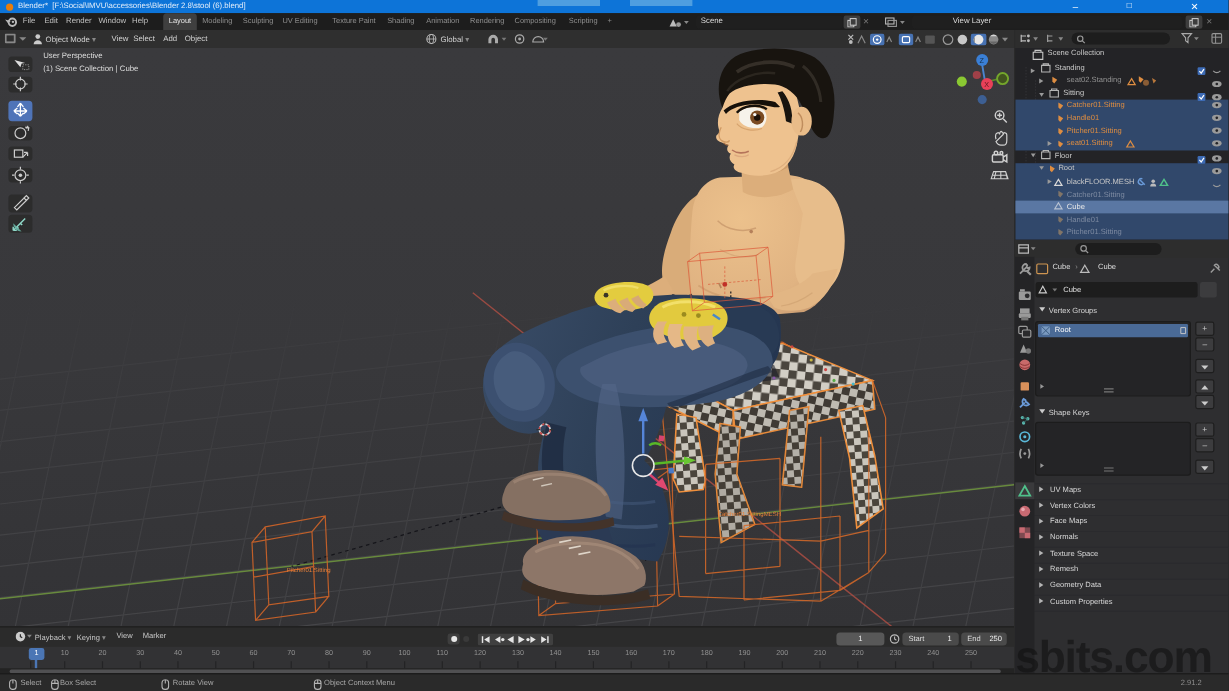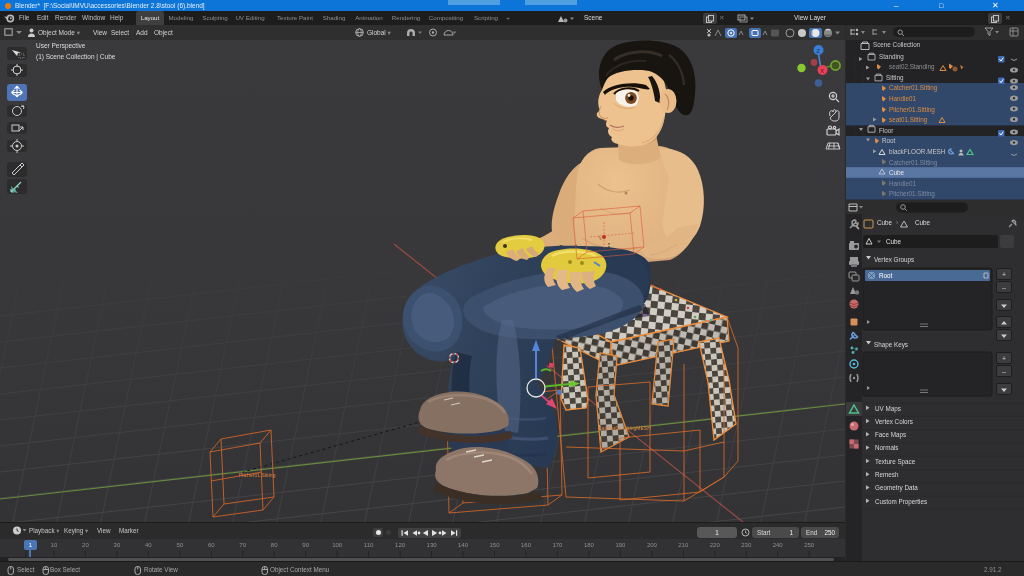--- a/index.html
+++ b/index.html
@@ -729,13 +729,14 @@
         <rect x="255" y="0.5" width="5.5" height="8" rx="2.5"></rect>
           <path d="M257.75 0.5 v3 M255 3.5 h5.5"></path>
       </g>
     </svg>
     <span class="st" style="left:17px;">Select</span>
     <span class="st" style="left:50px;">Box Select</span>
     <span class="st" style="left:144px;">Rotate View</span>
     <span class="st" style="left:270px;">Object Context Menu</span>
     <span class="st" style="left:984px;color:#8f8f8f;">2.91.2</span>
   </div>
+  <div id="watermark">sbits.com</div>
 </div>
 
 </body></html>

